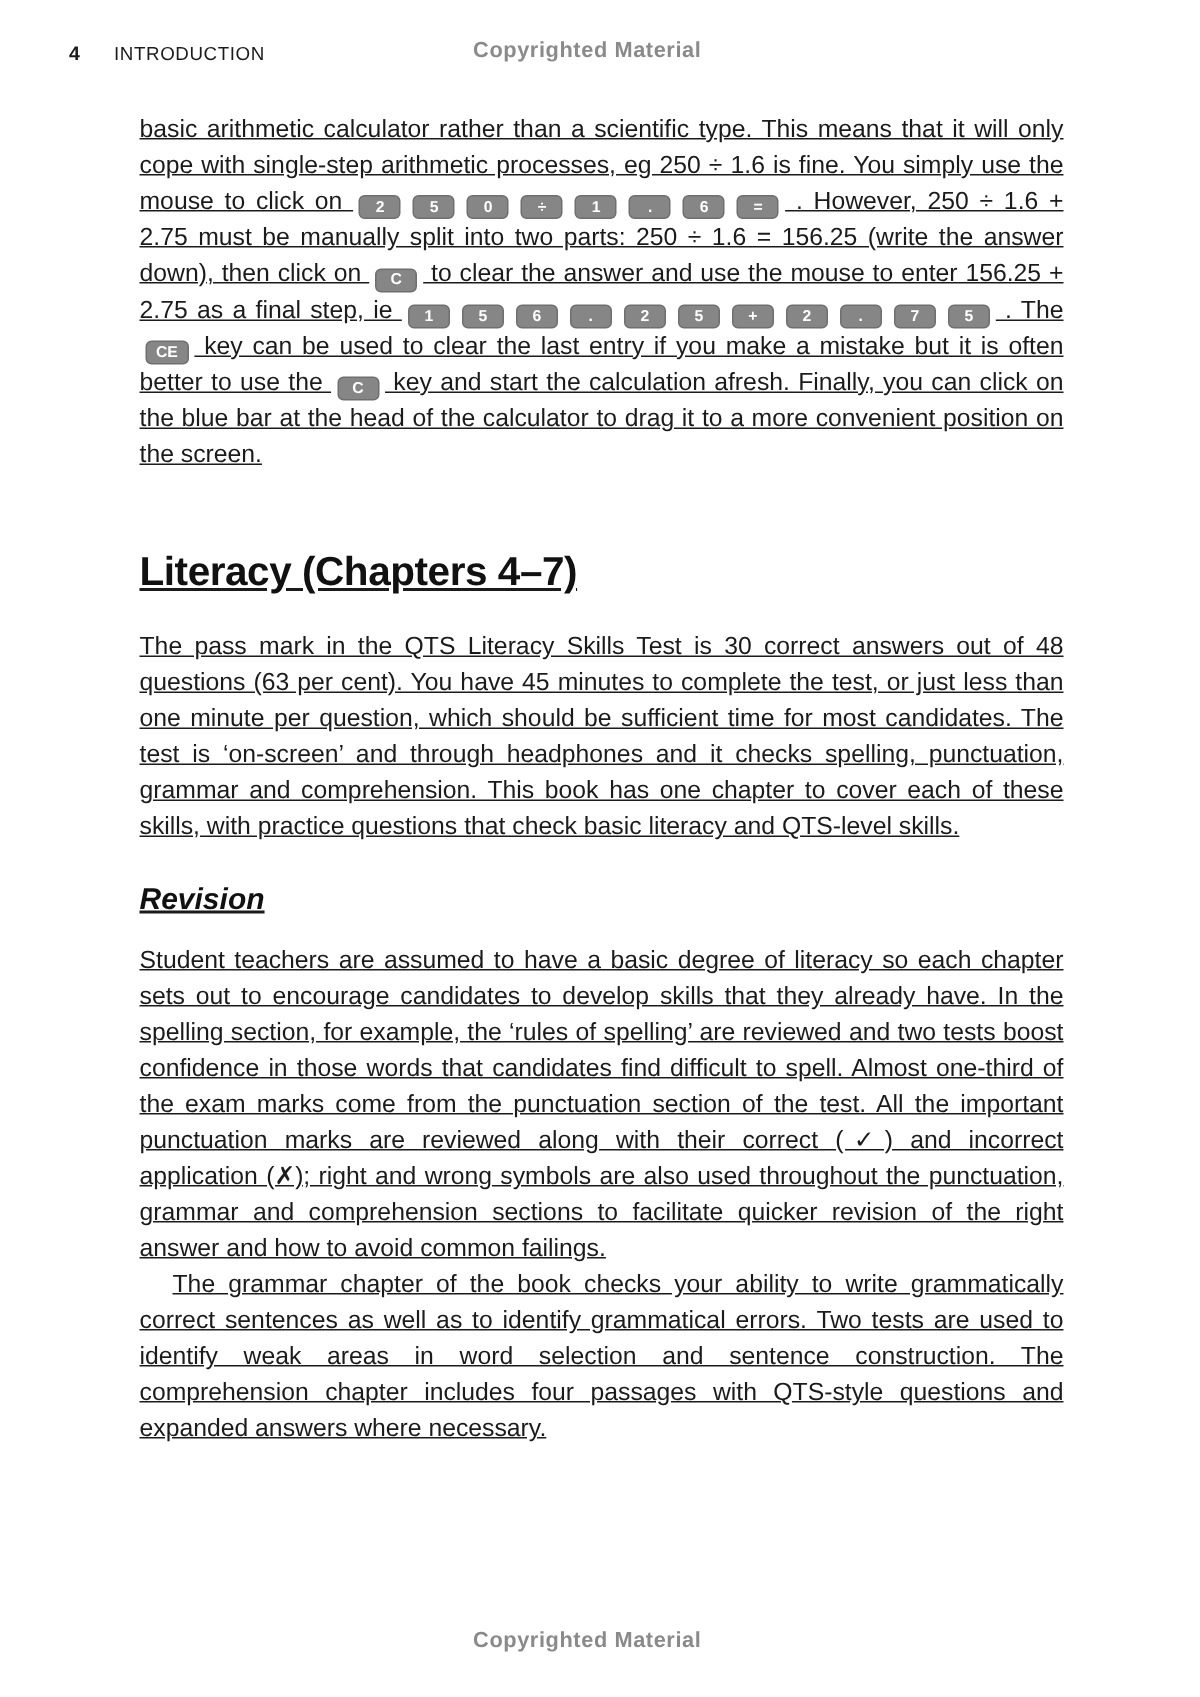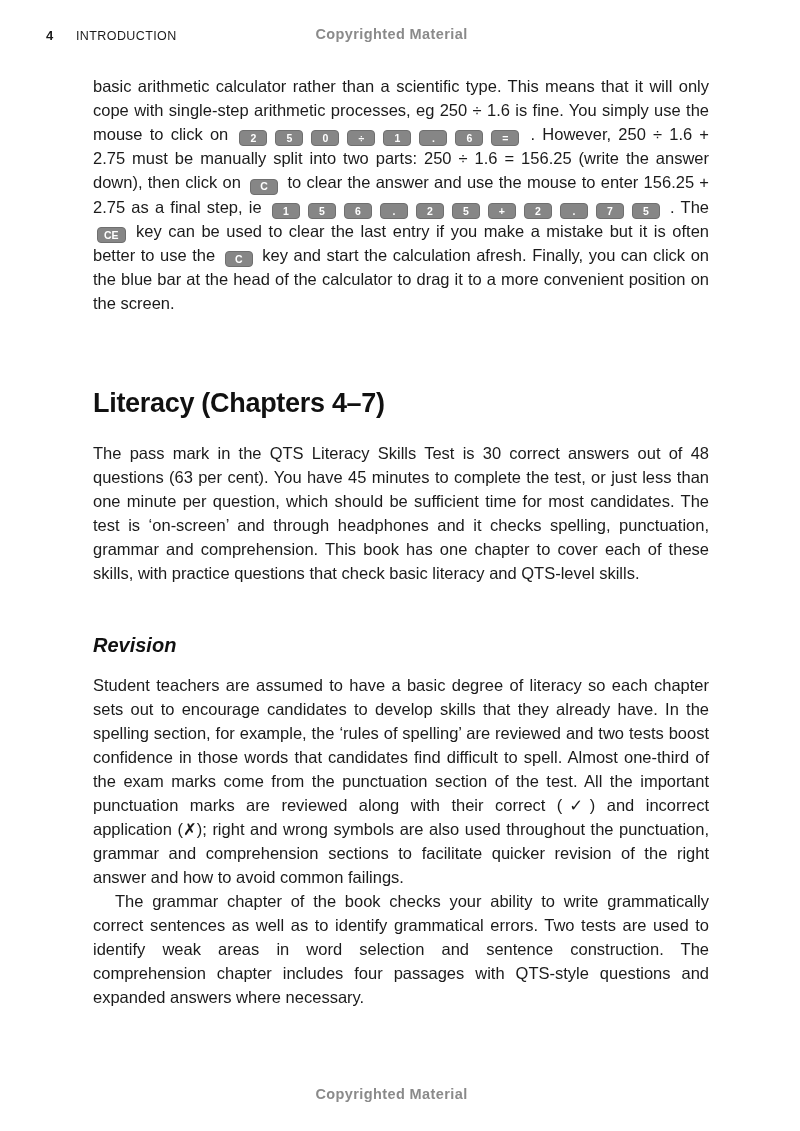--- a/index.html
+++ b/index.html
@@ -34,38 +34,39 @@
     color:var(--watermark);
     letter-spacing:0.4px;
   }
   .watermark-top{top:26px;}
   .watermark-bottom{top:1086px;}
   
   .content{
     position:absolute;
     left:93px;top:74px;
     width:616px;
+    text-decoration:underline;
   }
   .body-para{
     margin:0;
     font-size:16.5px;
     line-height:24px;
     text-align:justify;
     color:var(--body-text);
   }
   .h1{
-    margin:72px 0 22px 0;
+    margin:50px 0 22px 0;
     font-size:27px;
     line-height:32px;
     font-weight:700;
     letter-spacing:-0.3px;
     color:#111;
   }
   .h2{
-    margin:47px 0 15px 0;
+    margin:24px 0 15px 0;
     font-size:20px;
     line-height:26px;
     font-weight:700;
     font-style:italic;
     color:#111;
   }
   .indent-first{text-indent:22px;}
   
   .calc-key{
     display:inline-flex;

